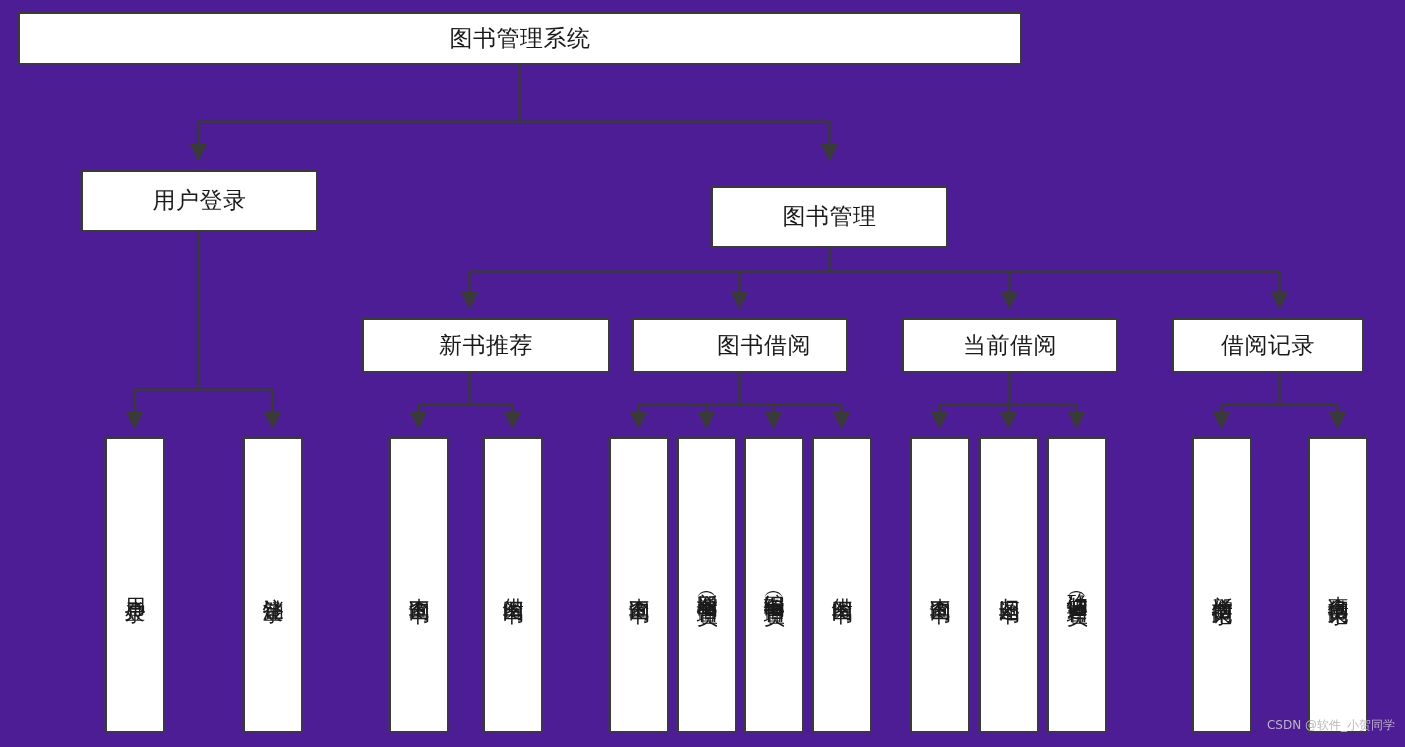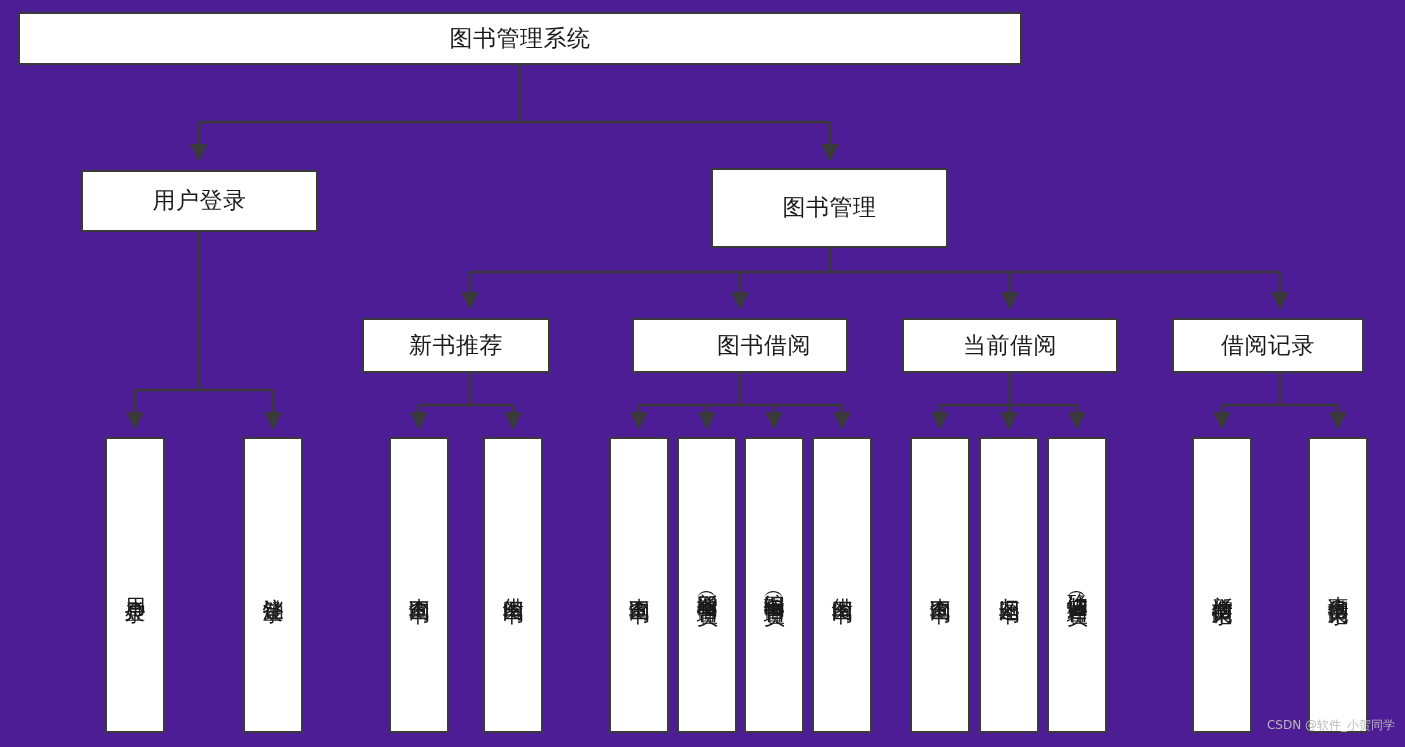--- a/index.html
+++ b/index.html
@@ -118,23 +118,23 @@
       <path d="M 1222 405 L 1338 405"></path>
       <path d="M 1222 405 L 1222 428" marker-end="url(#arrow)"></path>
       <path d="M 1338 405 L 1338 428" marker-end="url(#arrow)"></path>
     </g>
   </svg>
 
   <div class="node horiz" style="left:18px; top:12px; width:1004px; height:53px;">图书管理系统</div>
 
   <div class="node horiz" style="left:81px; top:170px; width:237px; height:62px;">用户登录</div>
 
-  <div class="node horiz" style="left:711px; top:168px; width:237px; height:80px;">图书管理</div>
+  <div class="node horiz" style="left:711px; top:186px; width:237px; height:62px;">图书管理</div>
 
-  <div class="node horiz" style="left:362px; top:318px; width:188px; height:55px;">新书推荐</div>
+  <div class="node horiz" style="left:362px; top:318px; width:248px; height:55px;">新书推荐</div>
 
   <div class="node horiz" style="left:632px; top:318px; width:216px; height:55px;padding-left:48px;">图书借阅</div>
 
   <div class="node horiz" style="left:902px; top:318px; width:216px; height:55px;">当前借阅</div>
 
   <div class="node horiz" style="left:1172px; top:318px; width:192px; height:55px;">借阅记录</div>
 
   <div class="node leaf" style="left:105px; top:437px; width:60px; height:296px;">
     <span class="vtext">用户登录</span>
   </div>

